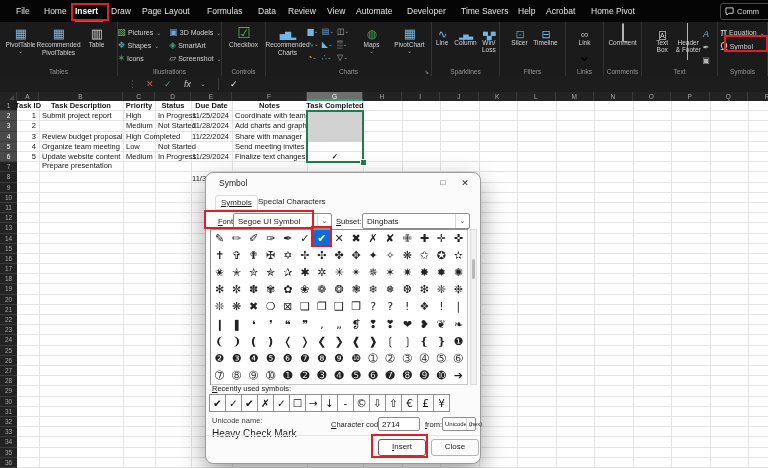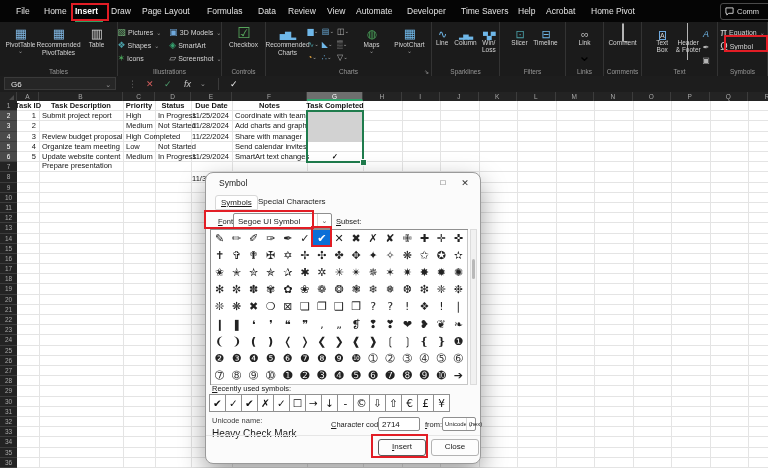--- a/index.html
+++ b/index.html
@@ -347,24 +347,20 @@
               <span style="color: rgb(214, 214, 214); font-size: 10px; letter-spacing: -1px;">Ω</span>
               <span>Symbol</span>
             </div>
           </div>
         </div>
         <div class="glabel">Symbols</div>
       </div>
     </div>
 
   <div class="abs fbar">
-    <div class="namebox">
-      <span>G6</span>
-      <span class="nb-chev">⌄</span>
-    </div>
     <span class="fb-i" style="left:128px;color:#666;">⋮</span>
     <span class="fb-i" style="left:146px;color:#d05c5c;">✕</span>
     <span class="fb-i" style="left:164px;color:#4f9f6f;">✓</span>
     <span class="fb-i" style="left:184px;color:#c9c9c9;font-style:italic;">fx</span>
     <span class="fb-i" style="left:200px;color:#9a9a9a;font-size:7px;">⌄</span>
     <div class="fb-div"></div>
     <span class="fb-formula">✓</span>
   </div>
 
   <div class="abs colheads" id="colHeadsHost">
@@ -469,27 +465,27 @@
       <span class="celltxt" style="top: 30.582px; line-height: 10.194px; left: 25px;">Review budget proposal</span>
       <span class="celltxt" style="top: 30.582px; line-height: 10.194px; left: 109px;">High</span>
       <span class="celltxt" style="top: 30.582px; line-height: 10.194px; left: 127px;">Completed</span>
       <span class="celltxt" style="top: 30.582px; line-height: 10.194px; right: 539px; text-align: center;">11/22/2024</span>
       <span class="celltxt" style="top: 30.582px; line-height: 10.194px; left: 218px;">Share with manager</span>
       <span class="celltxt" style="top: 40.776px; line-height: 10.194px; right: 732px;">4</span>
       <span class="celltxt" style="top: 40.776px; line-height: 10.194px; left: 25px;">Organize team meeting</span>
       <span class="celltxt" style="top: 40.776px; line-height: 10.194px; left: 109px;">Low</span>
       <span class="celltxt" style="top: 40.776px; line-height: 10.194px; left: 141px;">Not Started</span>
       <span class="celltxt" style="top: 40.776px; line-height: 10.194px; right: 539px; margin-top: 32px;">11/30/2024</span>
-      <span class="celltxt" style="top: 40.776px; line-height: 10.194px; left: 218px;">Send calendar invites</span>
+      <span class="celltxt" style="top: 40.776px; line-height: 10.194px; left: 218px;">Send meeting invites</span>
       <span class="celltxt" style="top: 50.97px; line-height: 10.194px; right: 732px;">5</span>
       <span class="celltxt" style="top: 50.97px; line-height: 10.194px; left: 25px;">Update website content</span>
       <span class="celltxt" style="top: 50.97px; line-height: 10.194px; left: 109px;">Medium</span>
       <span class="celltxt" style="top: 50.97px; line-height: 10.194px; left: 141px;">In Progress</span>
       <span class="celltxt" style="top: 50.97px; line-height: 10.194px; right: 539px;">11/29/2024</span>
-      <span class="celltxt" style="top: 50.97px; line-height: 10.194px; left: 218px;">SmartArt text changes</span>
+      <span class="celltxt" style="top: 50.97px; line-height: 10.194px; left: 218px;">Finalize text changes</span>
       <span class="celltxt" style="top: 50.97px; line-height: 10.194px; left: 318px; transform: translateX(-50%);">✓</span>
       <div class="selfill" style="left: 290px; top: 10.194px; width: 56px; height: 30.582px;"></div>
       <div class="selbox" style="left: 289px; top: 9.194px; width: 58px; height: 52.97px;"></div>
       <span class="celltxt" style="left: 318px; transform: translateX(-50%); top: 50.97px; line-height: 10.194px;">✓</span>
       <div class="handle" style="left: 343px; top: 58.164px;"></div>
     </div>
 
   <div class="abs dialog z-dialog">
     <span class="dlg-title">Symbol</span>
     <span class="dlg-cap" style="left:228px;font-size:8px;">□</span>
@@ -497,20 +493,24 @@
 
     <span class="dlg-tab active" style="left:9px;">Symbols</span>
     <span class="dlg-tab" style="left:47px;">Special Characters</span>
 
     <span class="dlg-label ufirst" style="left:4px;top:44px;padding-left:8px;">Font:</span>
     <div class="combo" style="left:27px;top:40px;width:99px;height:16px;">
       <span class="cval">Segoe UI Symbol</span>
       <span class="cbtn">⌄</span>
     </div>
     <span class="dlg-label ufirst" style="left:130px;top:44px;">Subset:</span>
+    <div class="combo" style="left:156px;top:40px;width:108px;height:16px;">
+      <span class="cval">Dingbats</span>
+      <span class="cbtn">⌄</span>
+    </div>
 
     <div class="symgrid" id="symGridHost">
         <div class="symcell" style="left: 0px; top: 0px; width: 18.0667px; height: 18.1111px;">✎</div>
         <div class="symcell" style="left: 17.0667px; top: 0px; width: 18.0667px; height: 18.1111px;">✏</div>
         <div class="symcell" style="left: 34.1333px; top: 0px; width: 18.0667px; height: 18.1111px;">✐</div>
         <div class="symcell" style="left: 51.2px; top: 0px; width: 18.0667px; height: 18.1111px;">✑</div>
         <div class="symcell" style="left: 68.2667px; top: 0px; width: 18.0667px; height: 18.1111px;">✒</div>
         <div class="symcell" style="left: 85.3333px; top: 0px; width: 18.0667px; height: 18.1111px;">✓</div>
         <div class="symcell sel" style="left: 102.4px; top: 0px; width: 18.0667px; height: 18.1111px;">✔</div>
         <div class="symcell" style="left: 119.467px; top: 0px; width: 18.0667px; height: 18.1111px;">✕</div>

